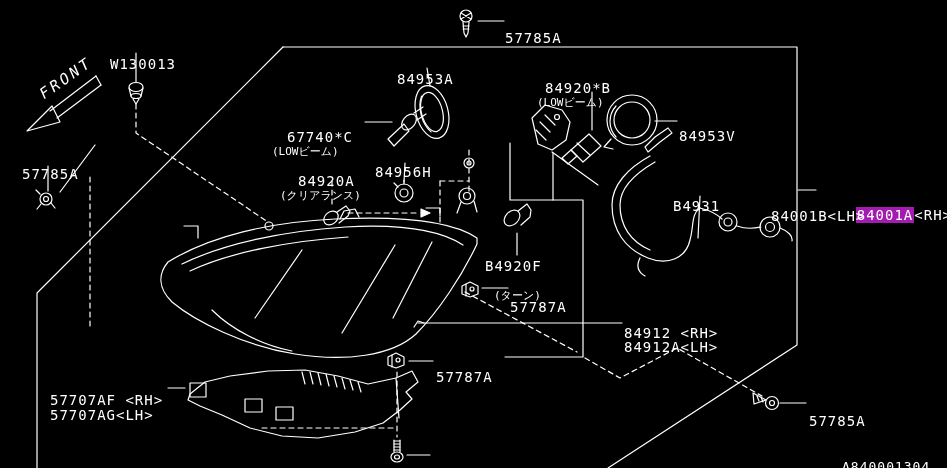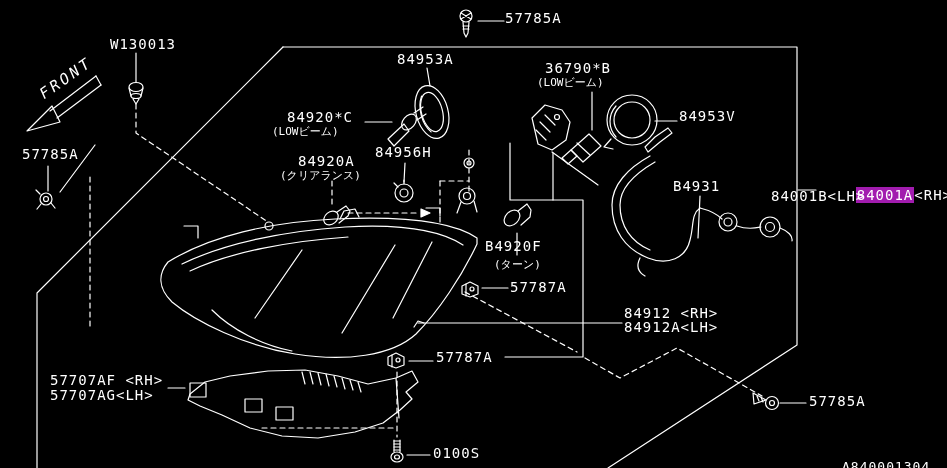--- a/index.html
+++ b/index.html
@@ -11,20 +11,21 @@
     font-family:"DejaVu Sans Mono", monospace;
   }
   #stage svg{position:absolute;left:0;top:0;}
   .lbl{
     position:absolute;
     color:#fff;
     font-size:14px;
     line-height:13px;
     letter-spacing:1px;
     white-space:pre;
+    margin-top:20px;
   }
   .sub{
     font-size:11px;
     letter-spacing:0px;
   }
   .hl{
     background:#a21caf;
     color:#fff;
     padding:0 1px;
   }
@@ -234,42 +235,42 @@
       <circle cx="772" cy="403" r="2.5"></circle>
       <path d="M766,400 L753,393 L754,404 Z"></path>
       <path d="M757,396 L759,401 M761,397 L763,402"></path>
     </g>
   </svg>
 
   <div class="lbl" style="left:110px;top:38px">W130013</div>
   <div class="lbl" style="left:505px;top:12px">57785A</div>
   <div class="lbl" style="left:397px;top:53px">84953A</div>
 
-  <div class="lbl" style="left:545px;top:62px">36790*B</div>
+  <div class="lbl" style="left:545px;top:62px">84920*B</div>
   <div class="lbl sub" style="left:537px;top:76px">(LOWビーム)</div>
 
-  <div class="lbl" style="left:287px;top:111px">84920*C</div>
+  <div class="lbl" style="left:287px;top:111px">67740*C</div>
   <div class="lbl sub" style="left:272px;top:125px">(LOWビーム)</div>
 
   <div class="lbl" style="left:679px;top:110px">84953V</div>
   <div class="lbl" style="left:22px;top:148px">57785A</div>
 
   <div class="lbl" style="left:298px;top:155px">84920A</div>
   <div class="lbl sub" style="left:280px;top:169px">(クリアランス)</div>
 
   <div class="lbl" style="left:375px;top:146px">84956H</div>
   <div class="lbl" style="left:673px;top:180px">B4931</div>
 
   <div class="lbl" style="left:818px;top:176px">
     <span class="hl">84001A</span><span>&lt;RH&gt;</span>
   </div>
   <div class="lbl" style="left:771px;top:190px">84001B&lt;LH&gt;</div>
 
   <div class="lbl" style="left:485px;top:240px">B4920F</div>
-  <div class="lbl sub" style="left:494px;top:258px">(ターン)</div>
+  <div class="lbl sub" style="left:494px;top:269px">(ターン)</div>
 
   <div class="lbl" style="left:510px;top:281px">57787A</div>
 
   <div class="lbl" style="left:624px;top:307px">84912 &lt;RH&gt;</div>
   <div class="lbl" style="left:624px;top:321px">84912A&lt;LH&gt;</div>
 
   <div class="lbl" style="left:436px;top:351px">57787A</div>
 
   <div class="lbl" style="left:50px;top:374px">57707AF &lt;RH&gt;</div>
   <div class="lbl" style="left:50px;top:389px">57707AG&lt;LH&gt;</div>

